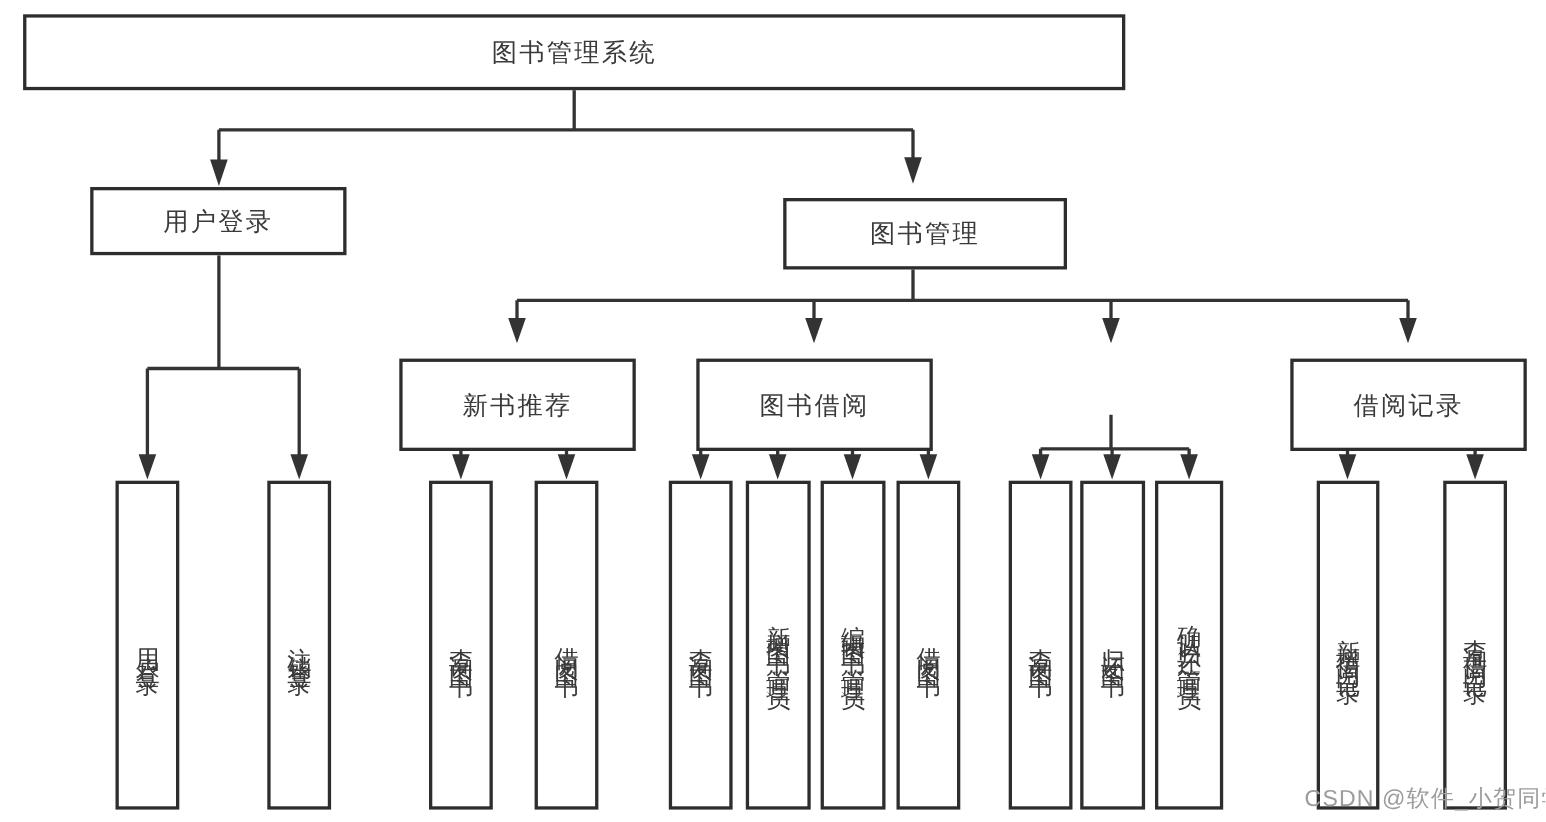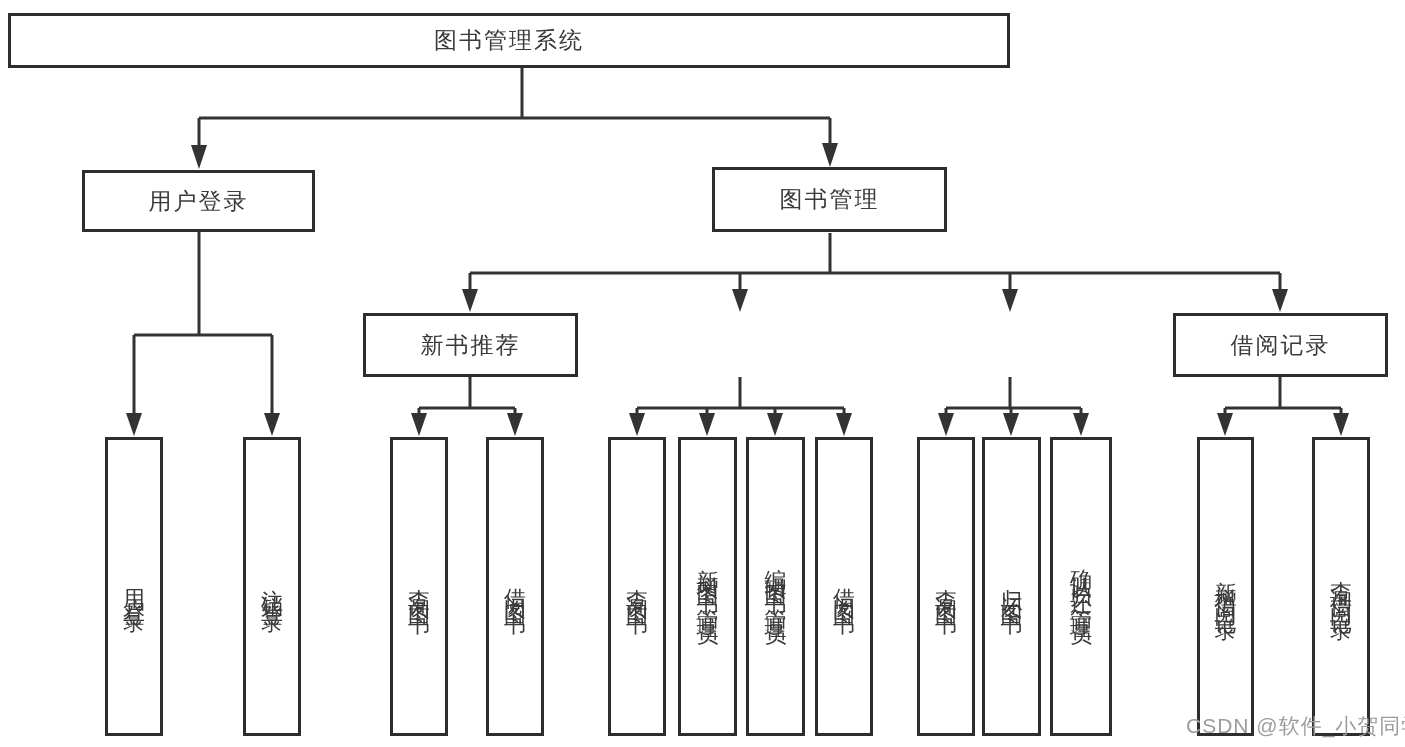--- a/index.html
+++ b/index.html
@@ -23,22 +23,22 @@
   svg.connectors polygon{fill:var(--line);stroke:none;}
   .node{
     position:absolute;
     box-sizing:border-box;
     background:var(--bg);
     border:3px solid var(--border);
     display:flex;align-items:center;justify-content:center;
     text-align:center;
   }
   .hbox{font-size:23px;letter-spacing:2px;}
-  .root{left:8px;top:13px;width:1002px;height:55px;}
-  .mid{top:313px;height:64px;width:215px;}
+  .root{left:21px;top:13px;width:1002px;height:69px;}
+  .mid{top:326px;height:84px;width:215px;}
   .leaf{top:437px;height:299px;width:58px;}
   .leaf .vtext{
     writing-mode:vertical-rl;
     text-orientation:mixed;
     font-size:22px;
     letter-spacing:8px;
     line-height:1.1;
     white-space:nowrap;
   }
   .watermark{
@@ -85,23 +85,24 @@
     <polygon points="938,413 954,413 946,436"></polygon>
     <polygon points="1003,413 1019,413 1011,436"></polygon>
     <polygon points="1073,413 1089,413 1081,436"></polygon>
     <polygon points="1217,413 1233,413 1225,436"></polygon>
     <polygon points="1333,413 1349,413 1341,436"></polygon>
   </svg>
 
   <div class="node hbox root">图书管理系统</div>
 
   <div class="node hbox" style="left:82px;top:170px;width:233px;height:62px;">用户登录</div>
-  <div class="node hbox" style="left:712px;top:167px;width:235px;height:65px;">图书管理</div>
+  <div class="node hbox" style="left:712px;top:180px;width:258px;height:65px;">图书管理</div>
 
   <div class="node hbox mid" style="left:363px;">新书推荐</div>
+  <div class="node hbox mid" style="left:633px;">图书借阅</div>
   <div class="node hbox mid" style="left:1173px;">借阅记录</div>
 
   <div class="node leaf" style="left:105px;">
     <span class="vtext">用户登录</span>
   </div>
   <div class="node leaf" style="left:243px;">
     <span class="vtext">注销登录</span>
   </div>
 
   <div class="node leaf" style="left:390px;">

